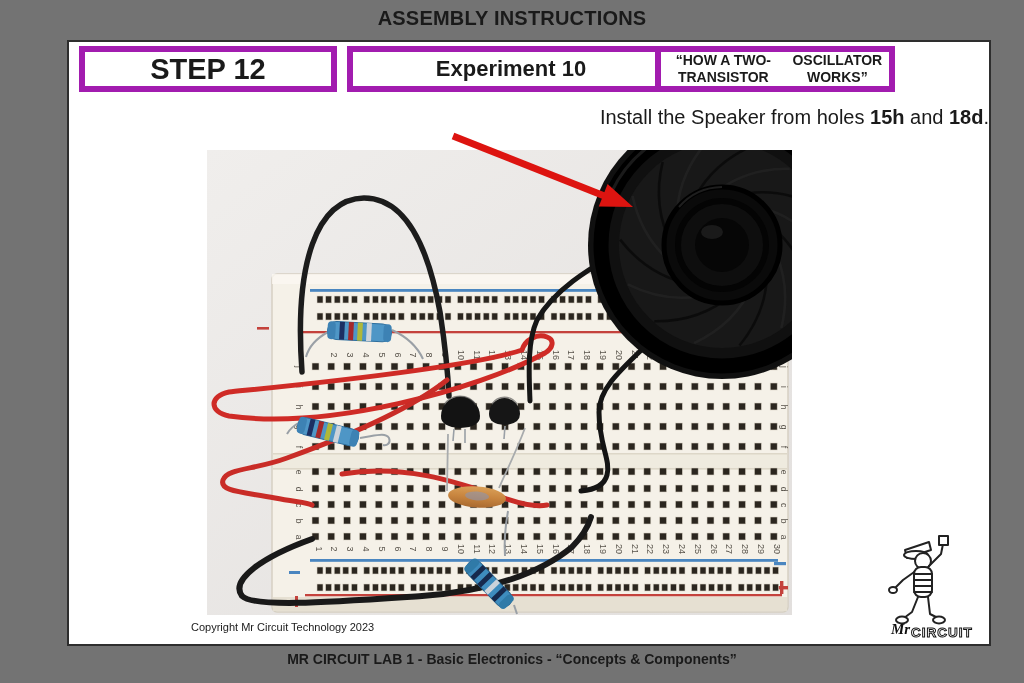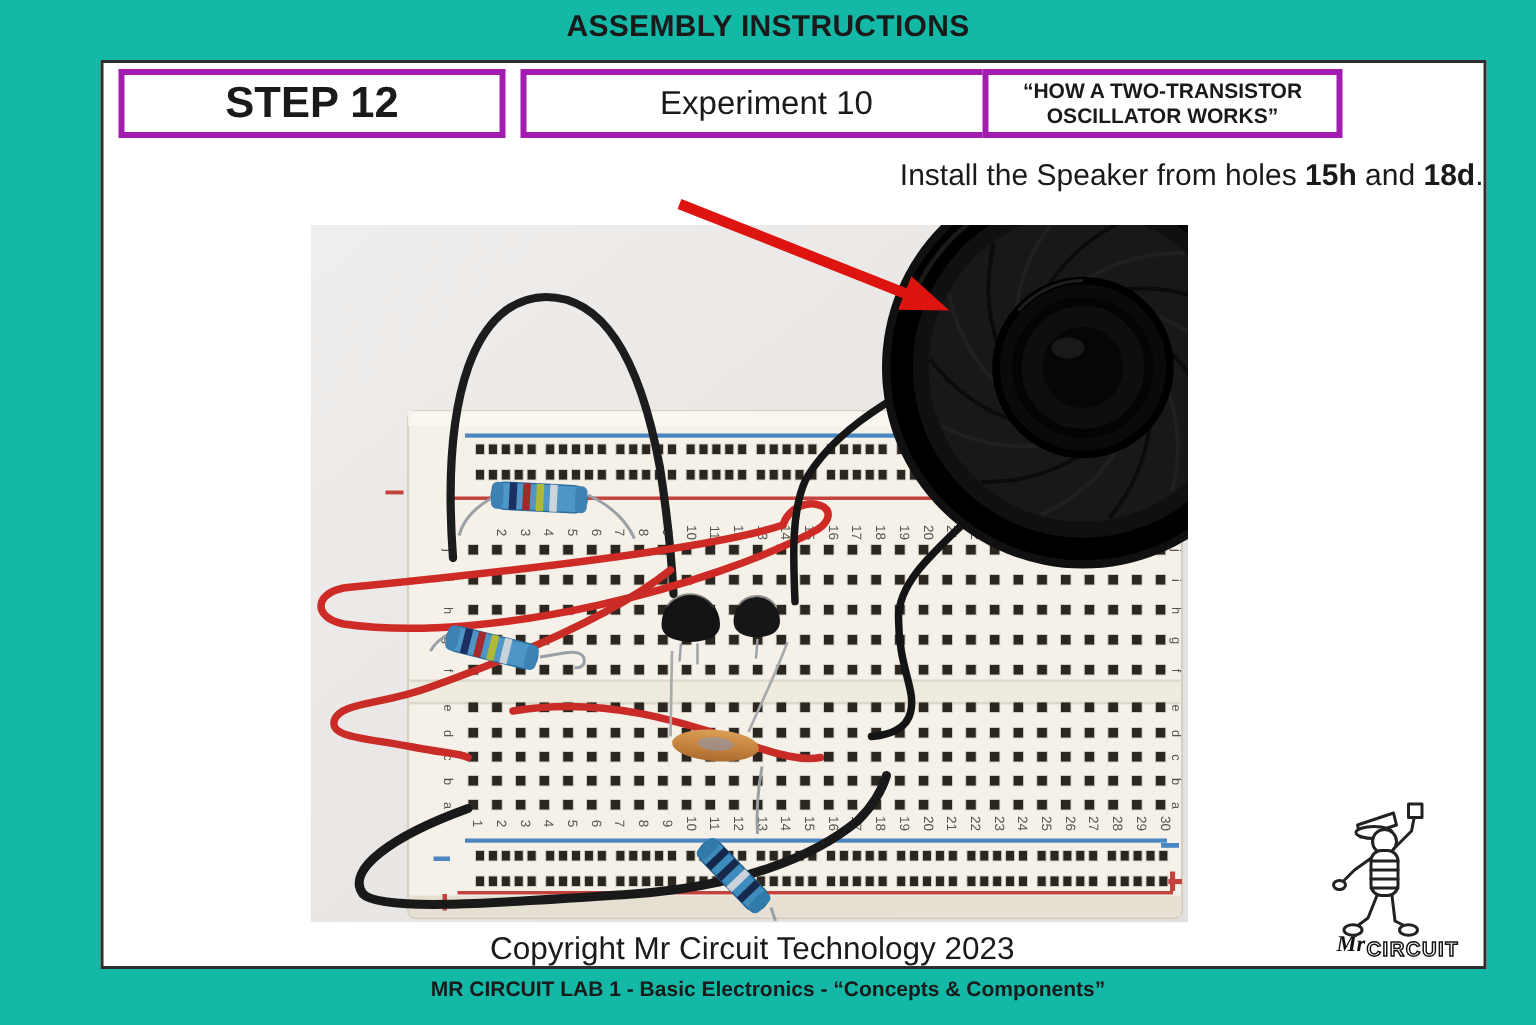--- a/index.html
+++ b/index.html
@@ -1,33 +1,33 @@
 <!DOCTYPE html>
 <html><head>
 <meta charset="utf-8">
 <style>
   html,body{margin:0;padding:0;background:#ffffff;}
-  .page{position:relative;width:1024px;height:683px;background:#14b8a6;overflow:hidden;
+  .page{position:relative;width:1024px;height:683px;background:#737373;overflow:hidden;
         font-family:"Liberation Sans",sans-serif;color:#1a1a1a;}
   .title{position:absolute;top:7px;left:0;width:100%;text-align:center;
          font-size:20px;font-weight:700;letter-spacing:.2px;}
   .outer{position:absolute;left:67px;top:40px;width:920px;height:602px;
          border:2px solid #2e2e2e;background:#ffffff;}
-  .hbox{position:absolute;top:4px;height:46px;border:4px solid #a21caf;
+  .hbox{position:absolute;top:4px;height:46px;border:6px solid #a21caf;
         display:flex;align-items:center;justify-content:center;box-sizing:border-box;background:#fff;}
   .step-box{left:10px;width:258px;font-size:29px;font-weight:700;}
-  .exp-box{left:278px;width:328px;font-size:22px;font-weight:400;}
+  .exp-box{left:278px;width:328px;font-size:22px;font-weight:700;}
   .osc-box{left:586px;width:240px;font-size:14px;font-weight:700;
-           flex-direction:column;line-height:1.25;text-align:center;}
+           flex-direction:row;line-height:1.25;text-align:center;}
   .instruction{position:absolute;top:64px;left:0;width:100%;text-align:right;font-size:20px;}
   .instruction b{font-weight:700;}
   .photo{position:absolute;left:138px;top:108px;width:585px;height:465px;}
   .photo svg{display:block;}
   .arrow-svg{position:absolute;left:372px;top:84px;width:210px;height:100px;pointer-events:none;}
-  .caption{position:absolute;left:140px;top:579px;width:585px;text-align:center;font-size:21px;}
+  .caption{position:absolute;left:122px;top:579px;width:585px;text-align:left;font-size:11px;}
   .logo-svg{position:absolute;left:814px;top:492px;width:104px;height:106px;}
   .footer{position:absolute;top:651px;left:0;width:100%;text-align:center;
           font-size:14px;font-weight:700;}
   .blabel{font-family:"Liberation Sans",sans-serif;fill:#58534b;}
 </style>
 </head>
 <body>
 
 <div class="page">
 

